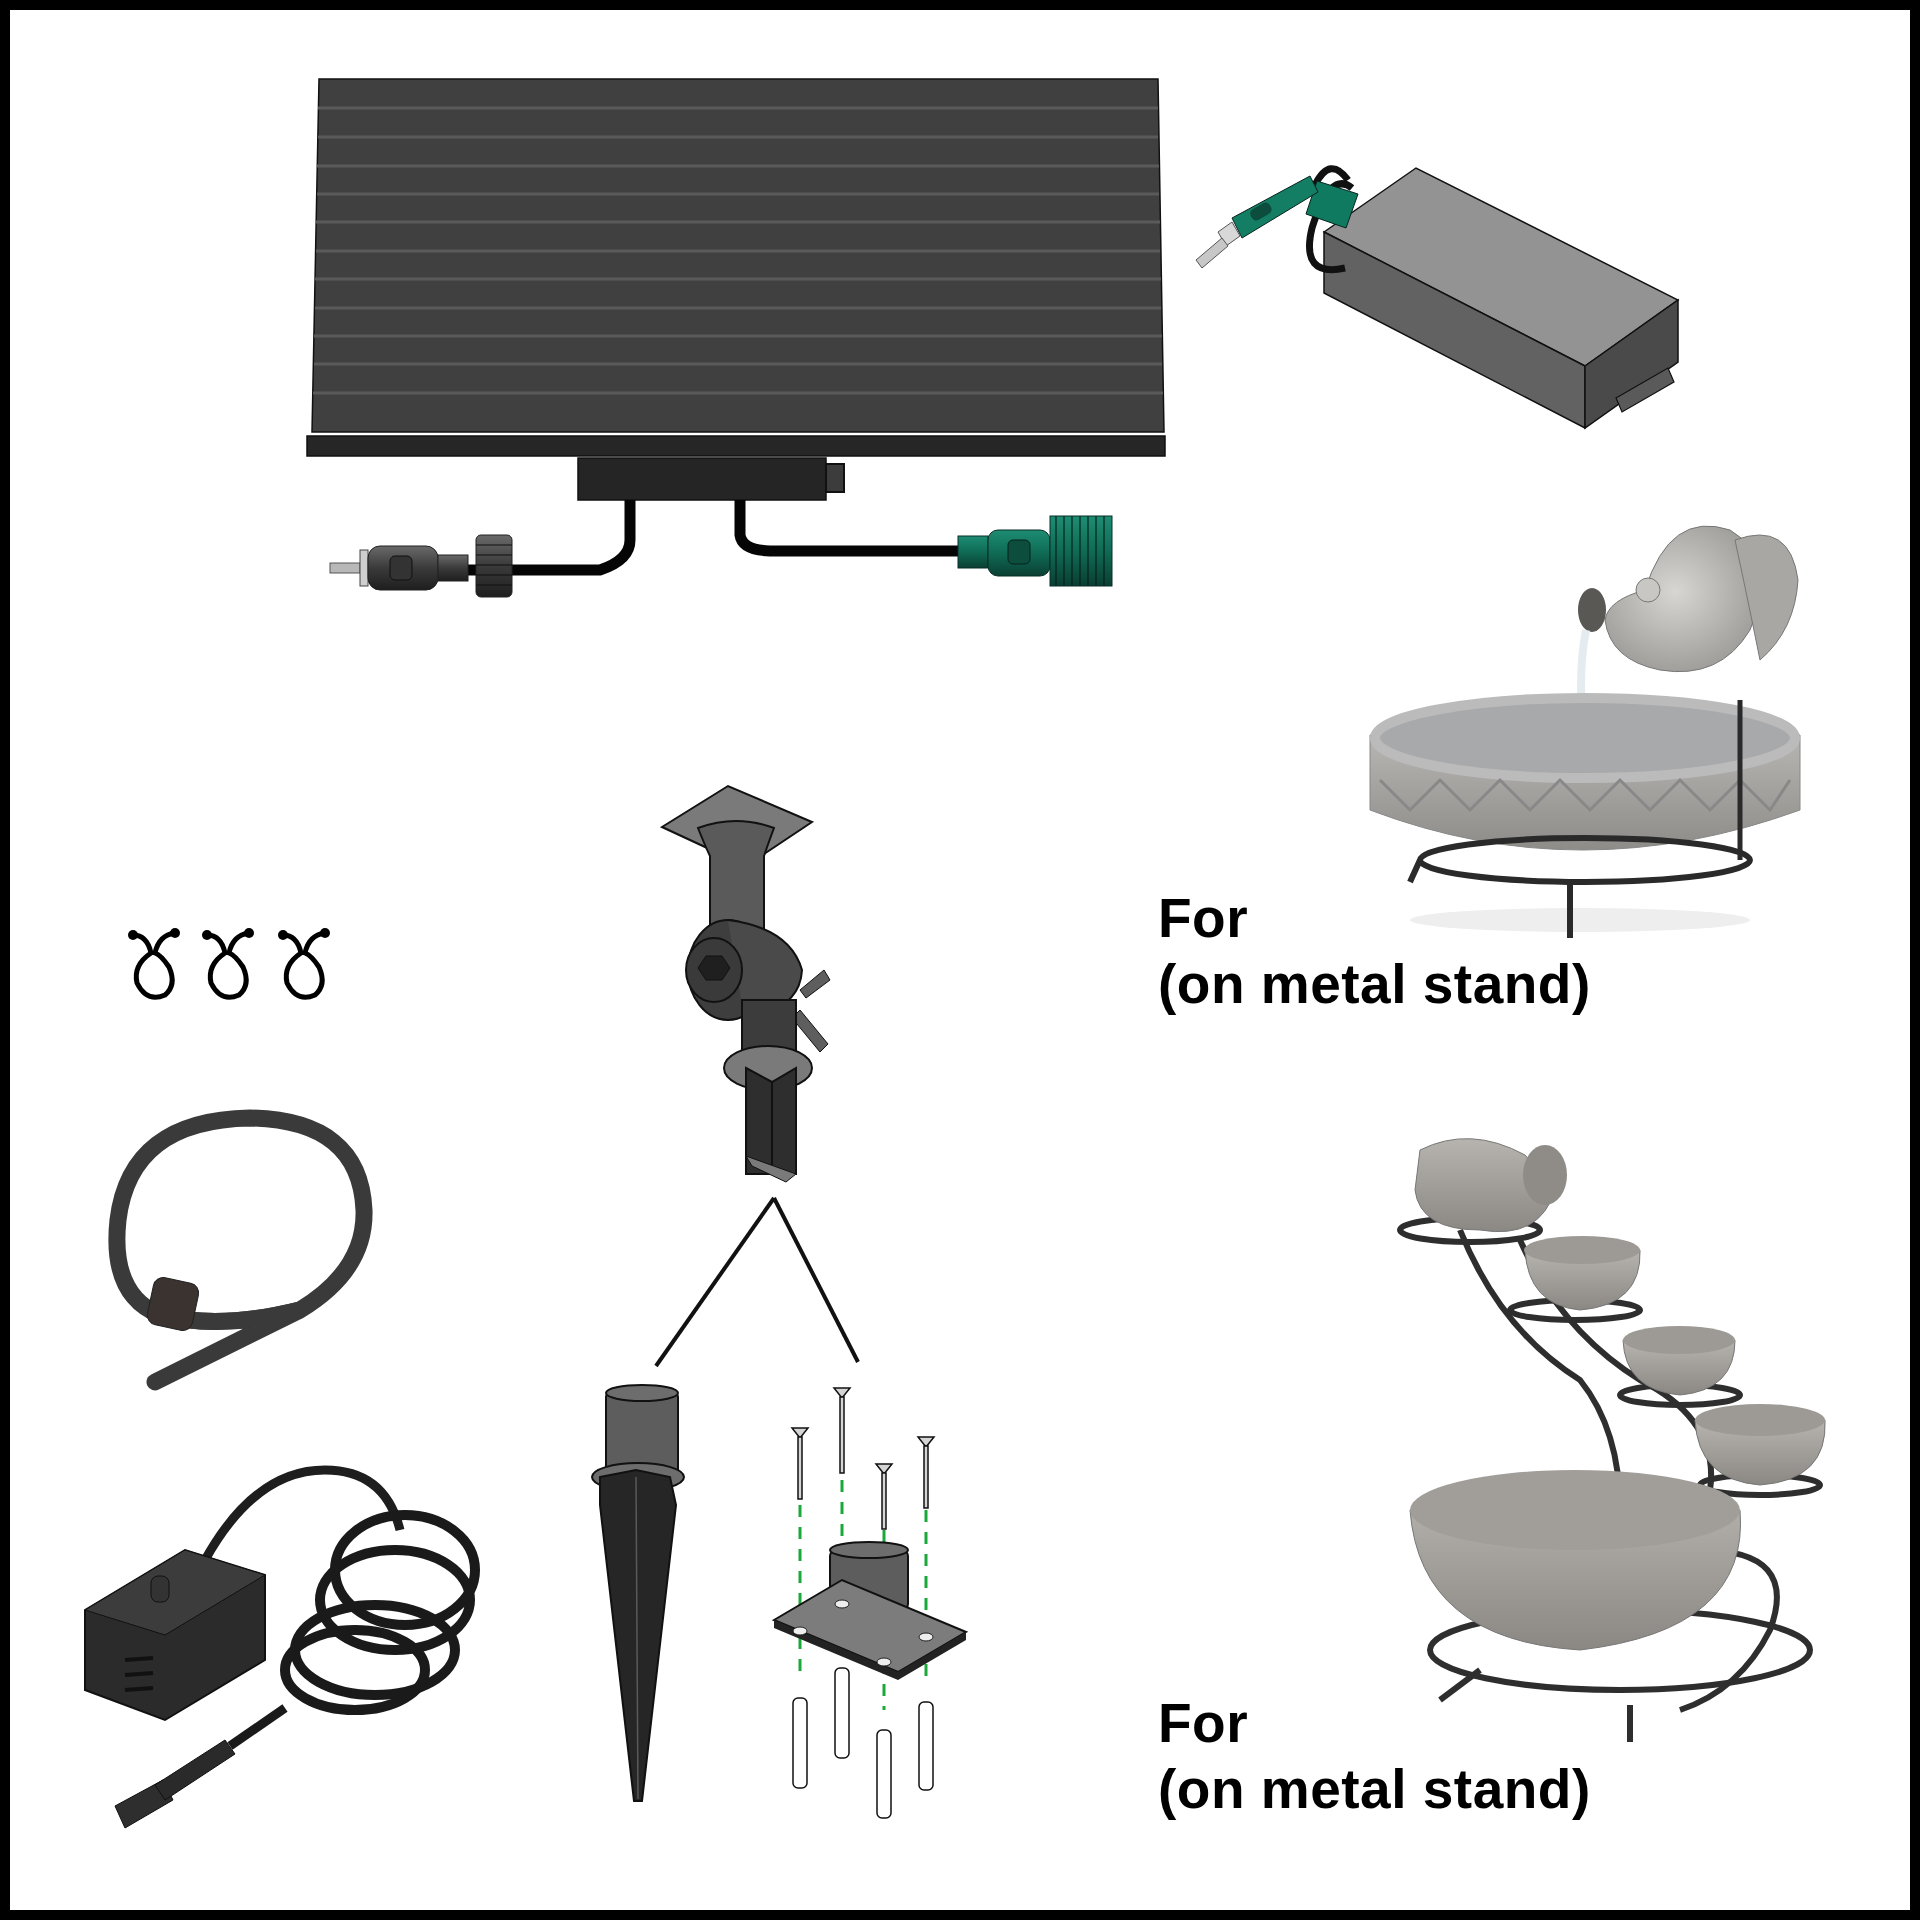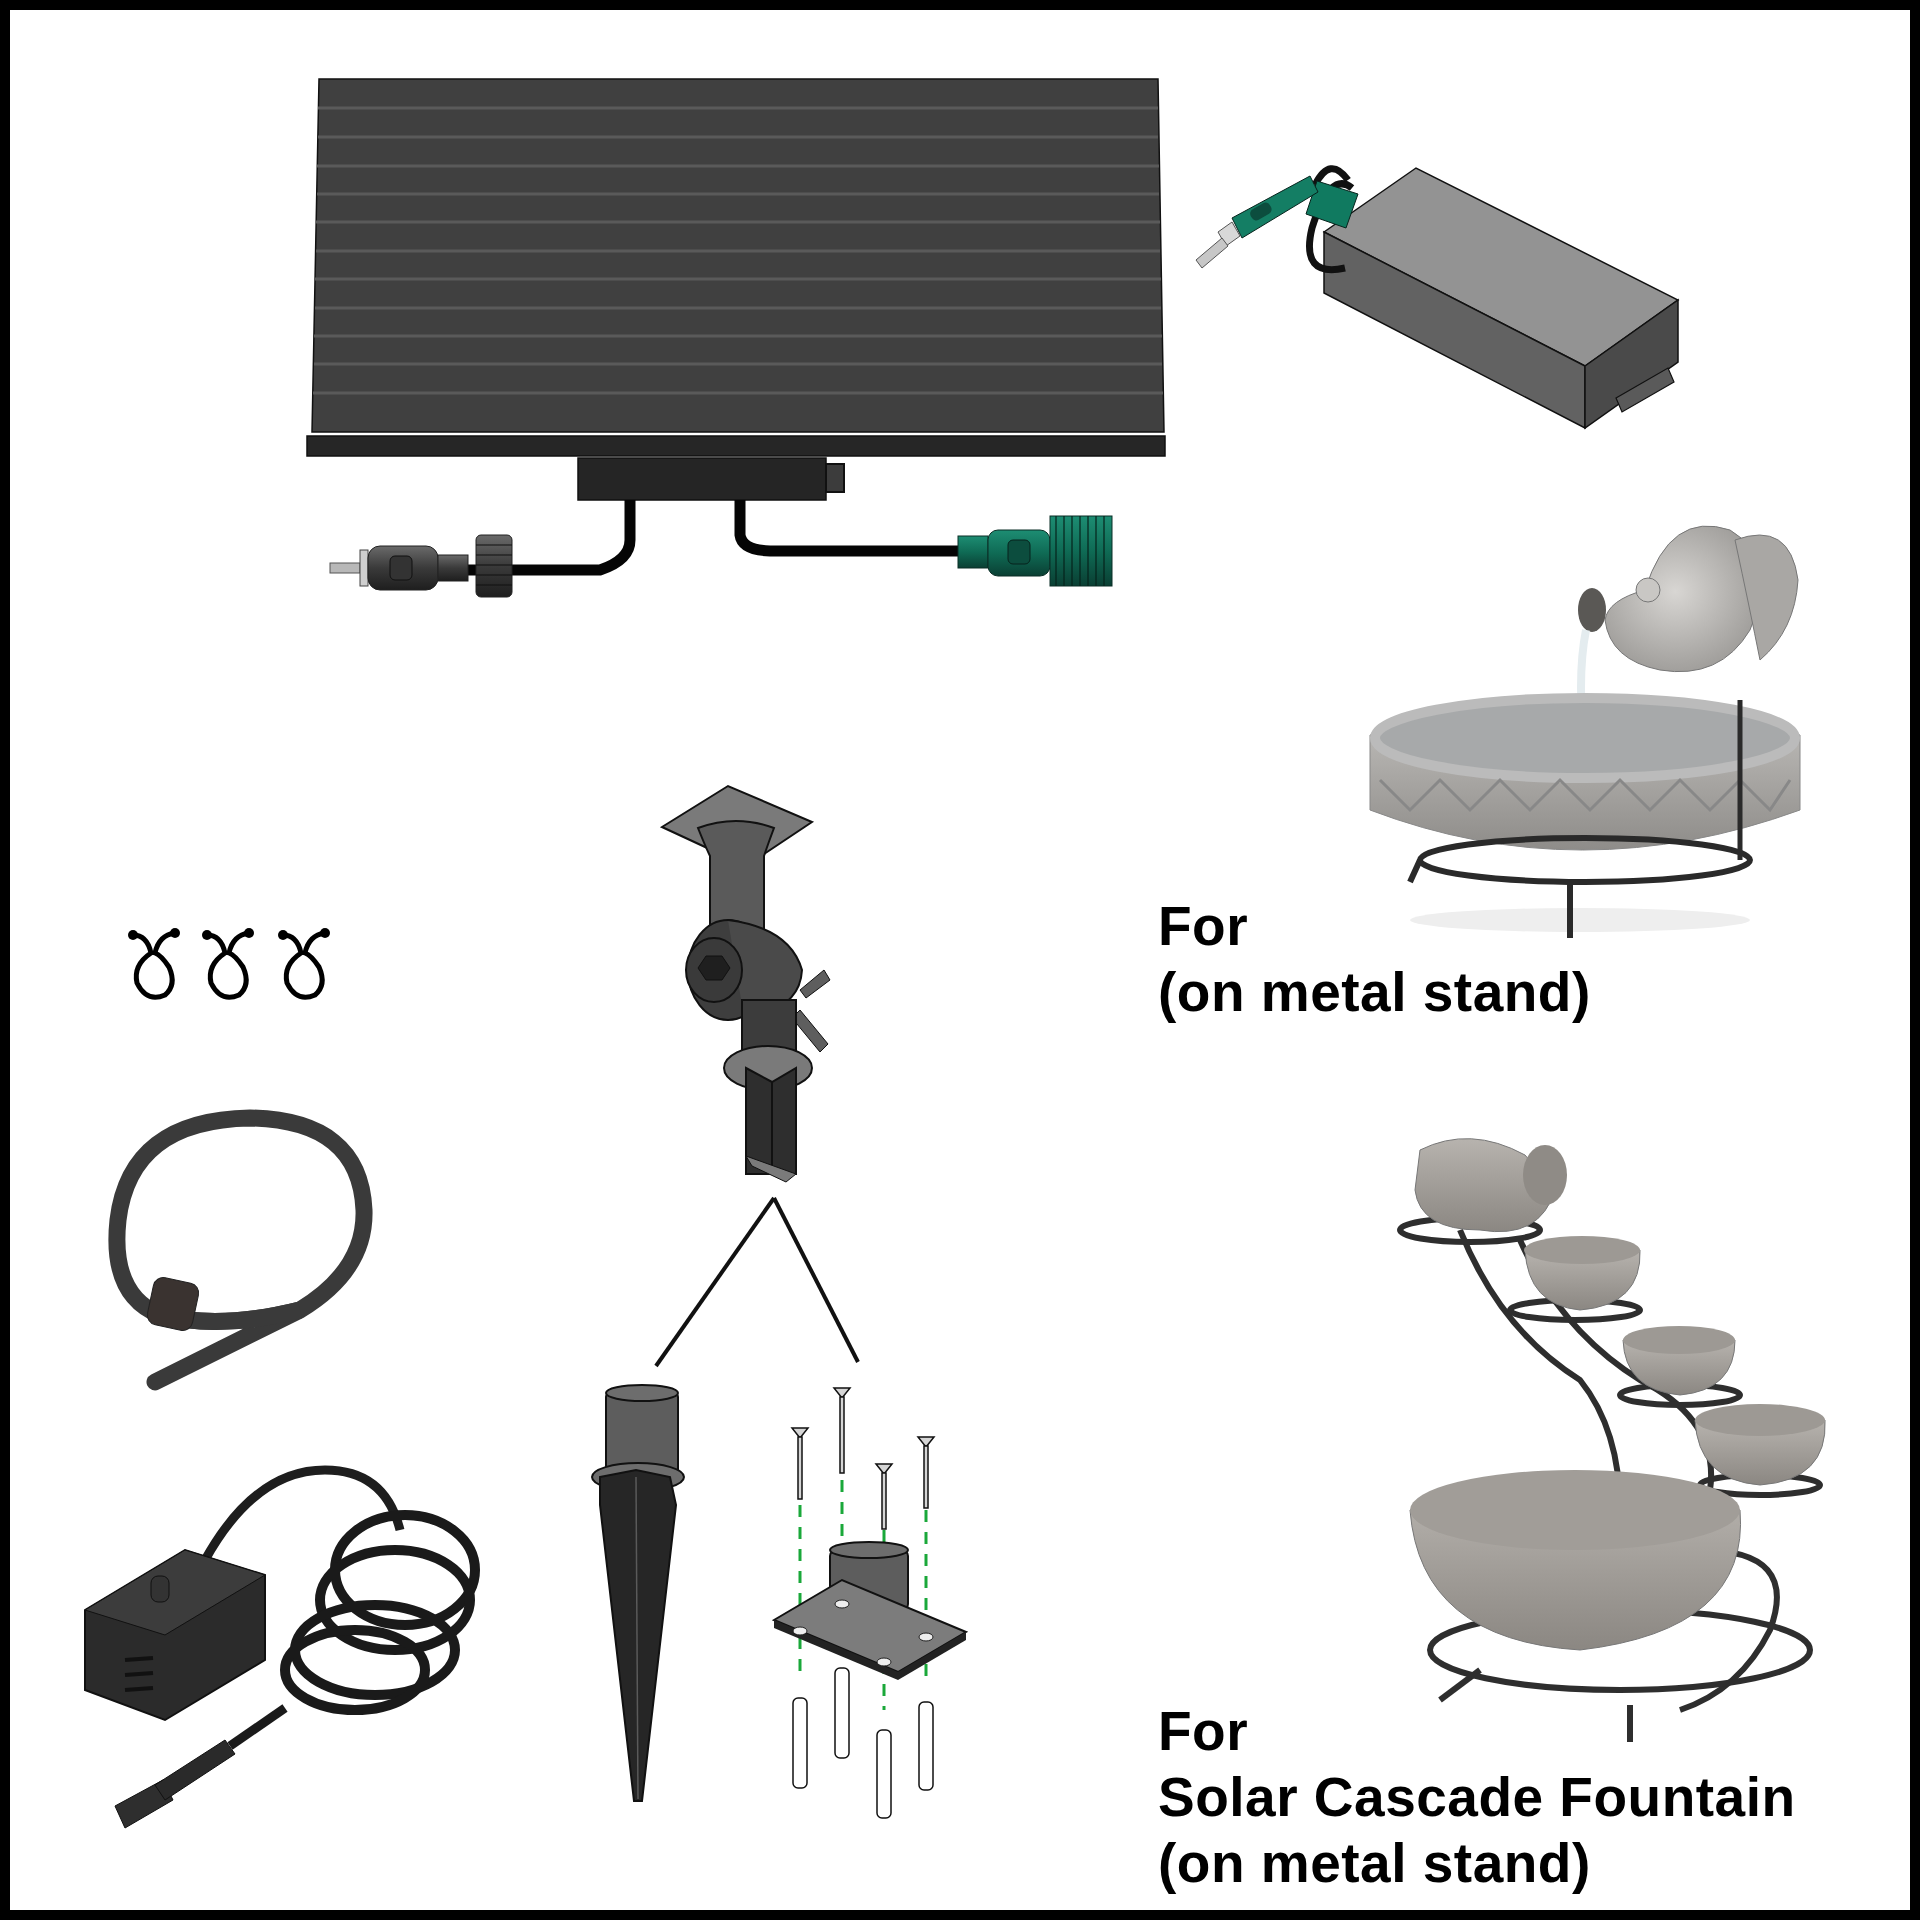--- a/index.html
+++ b/index.html
@@ -1,20 +1,20 @@
 <!DOCTYPE html>
 <html><head>
 <meta charset="utf-8">
 <style>
   html, body { margin: 0; padding: 0; background: #ffffff; }
   body { width: 1920px; height: 1920px; position: relative; overflow: hidden; font-family: "Liberation Sans", sans-serif; }
   .frame { position: absolute; left: 0; top: 0; width: 1920px; height: 1920px; box-sizing: border-box; border: 10px solid #000; background: #fff; }
   .abs { position: absolute; }
   svg { display: block; overflow: visible; }
-  .caption { position: absolute; left: 1158px; color: #000; font-weight: bold; font-size: 55px; line-height: 66px; letter-spacing: 0.5px; margin-top: 8px; }
+  .caption { position: absolute; left: 1158px; color: #000; font-weight: bold; font-size: 55px; line-height: 66px; letter-spacing: 0.5px; }
   .caption div { white-space: nowrap; }
 </style>
 </head>
 <body>
 
 <div class="frame"></div>
 
 <div class="abs" style="left:300px;top:70px;">
   <svg width="900" height="680" viewBox="0 0 900 680">
     <defs>
@@ -281,15 +281,14 @@
   </svg>
 </div>
 
 <div class="caption" style="top:885px;">
   <div>For</div>
   <div>(on metal stand)</div>
 </div>
 
 <div class="caption" style="top:1690px;">
   <div>For</div>
-  <div>Solar Cascade Fountain</div>
   <div>(on metal stand)</div>
 </div>
 
 </body></html>

